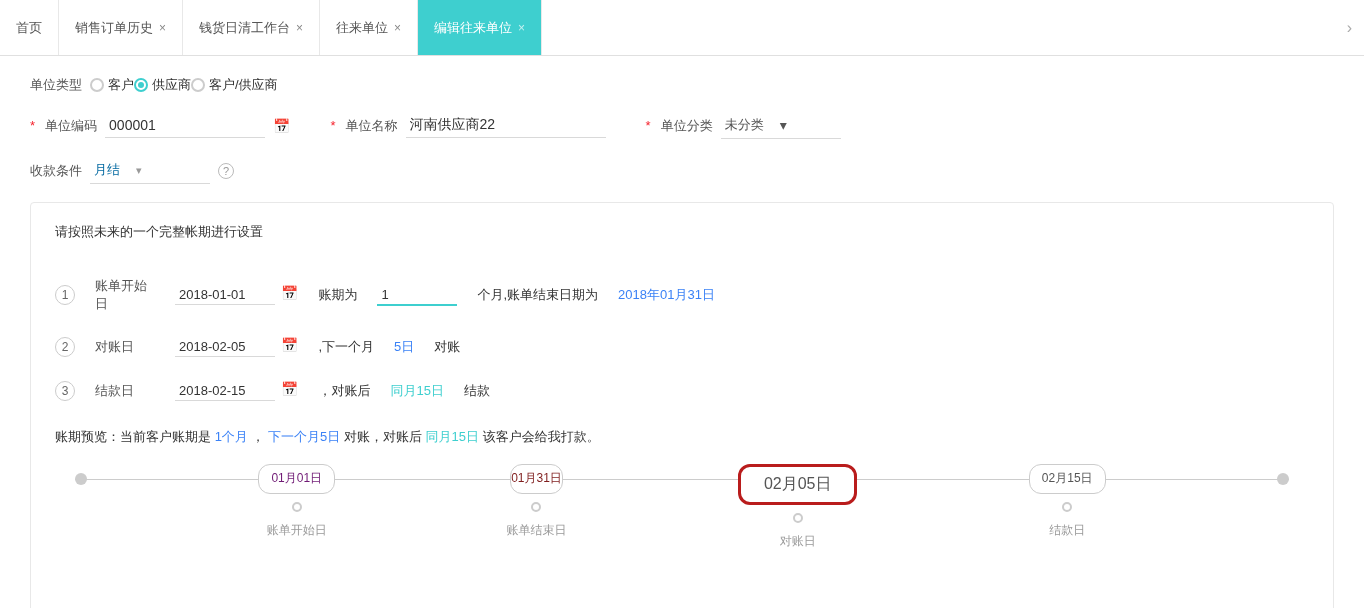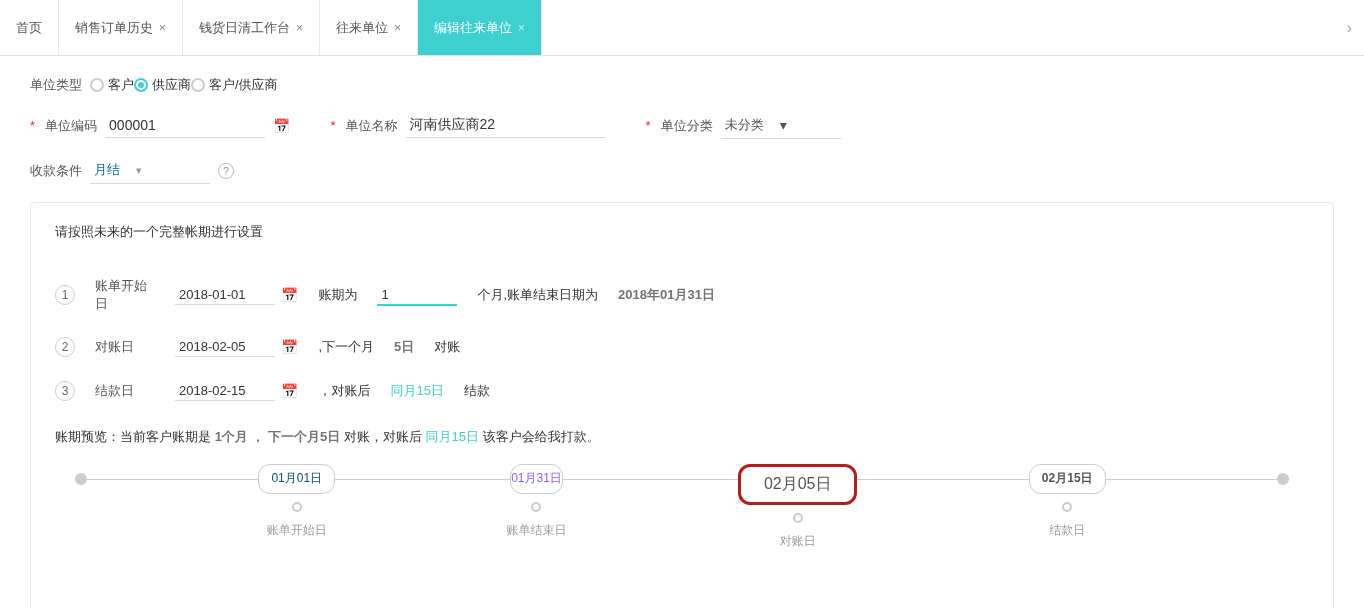--- a/index.html
+++ b/index.html
@@ -179,42 +179,42 @@
       color: #666;
       flex-shrink: 0;
     }
     .period-row-label {
       font-size: 13px;
       color: #555;
       width: 60px;
     }
     .date-input-wrapper {
       display: flex;
-      align-items: center;
+      align-items: flex-start;
       gap: 6px;
     }
     .date-value {
       font-size: 13px;
       color: #333;
       border-bottom: 1px solid #d9d9d9;
       padding: 2px 4px;
       min-width: 100px;
     }
     .months-input {
       border: none;
       border-bottom: 2px solid #3ecfcf;
       width: 80px;
       font-size: 13px;
       outline: none;
       text-align: left;
       padding: 2px 4px;
       color: #333;
     }
     .text-normal { font-size: 13px; color: #333; }
-    .text-orange { color: #737373; font-weight: bold; }
+    .text-orange { color: #3b82f6; font-weight: normal; }
     .text-teal { color: #3ecfcf; font-weight: normal; }
 
     
     .preview-section {
       margin-top: 10px;
       font-size: 13px;
       color: #333;
       line-height: 1.8;
     }
     .preview-text { margin-bottom: 16px; }
@@ -368,39 +368,39 @@
 
         <div style="position:absolute; top: 15px; left: 20px; right: 20px; height:1px; background:#ccc; z-index:0;"></div>
 
         <div style="display:flex; justify-content:space-between; position:relative; z-index:1;">
 
           <div style="display:flex; align-items:center; flex-direction:column;">
             <div style="width:12px; height:12px; border-radius:50%; background:#ccc; margin-top:9px;"></div>
           </div>
 
           <div class="timeline-node">
-            <div style="border:1px solid #ccc; border-radius:12px; padding:3px 12px; background:#fff; font-size:12px; color:#0c4a6e;">01月01日</div>
+            <div style="border:1px solid #ccc; border-radius:12px; padding:3px 12px; background:#fff; font-size:12px; color:#701a75;">01月01日</div>
             <div style="width:10px; height:10px; border-radius:50%; border:2px solid #ccc; background:#fff; margin-top:2px;"></div>
             <div class="node-sublabel">账单开始日</div>
           </div>
 
           <div class="timeline-node">
-            <div style="border:1px solid #ccc; border-radius:12px; padding:3px 0; background:#fff; font-size:12px; color:#8b5cf6;">01月31日</div>
+            <div style="border:1px solid #ccc; border-radius:12px; padding:3px 0; background:#fff; font-size:12px; color:#7f1d1d;">01月31日</div>
             <div style="width:10px; height:10px; border-radius:50%; border:2px solid #ccc; background:#fff; margin-top:2px;"></div>
             <div class="node-sublabel">账单结束日</div>
           </div>
 
           <div class="timeline-node">
             <div style="border:3px solid #b91c1c; border-radius:12px; padding:3px 23px; background:#fff; font-size:16px; color:#555;">02月05日</div>
             <div style="width:10px; height:10px; border-radius:50%; border:2px solid #ccc; background:#fff; margin-top:2px;"></div>
             <div class="node-sublabel">对账日</div>
           </div>
 
           <div class="timeline-node">
-            <div style="border:1px solid #ccc; border-radius:12px; padding:3px 12px; background:#fff; font-size:12px; color:#555;font-weight:bold;">02月15日</div>
+            <div style="border:1px solid #ccc; border-radius:12px; padding:3px 12px; background:#fff; font-size:12px; color:#555;">02月15日</div>
             <div style="width:10px; height:10px; border-radius:50%; border:2px solid #ccc; background:#fff; margin-top:2px;"></div>
             <div class="node-sublabel">结款日</div>
           </div>
 
           <div style="display:flex; align-items:center; flex-direction:column;">
             <div style="width:12px; height:12px; border-radius:50%; background:#ccc; margin-top:9px;"></div>
           </div>
 
         </div>
       </div>

